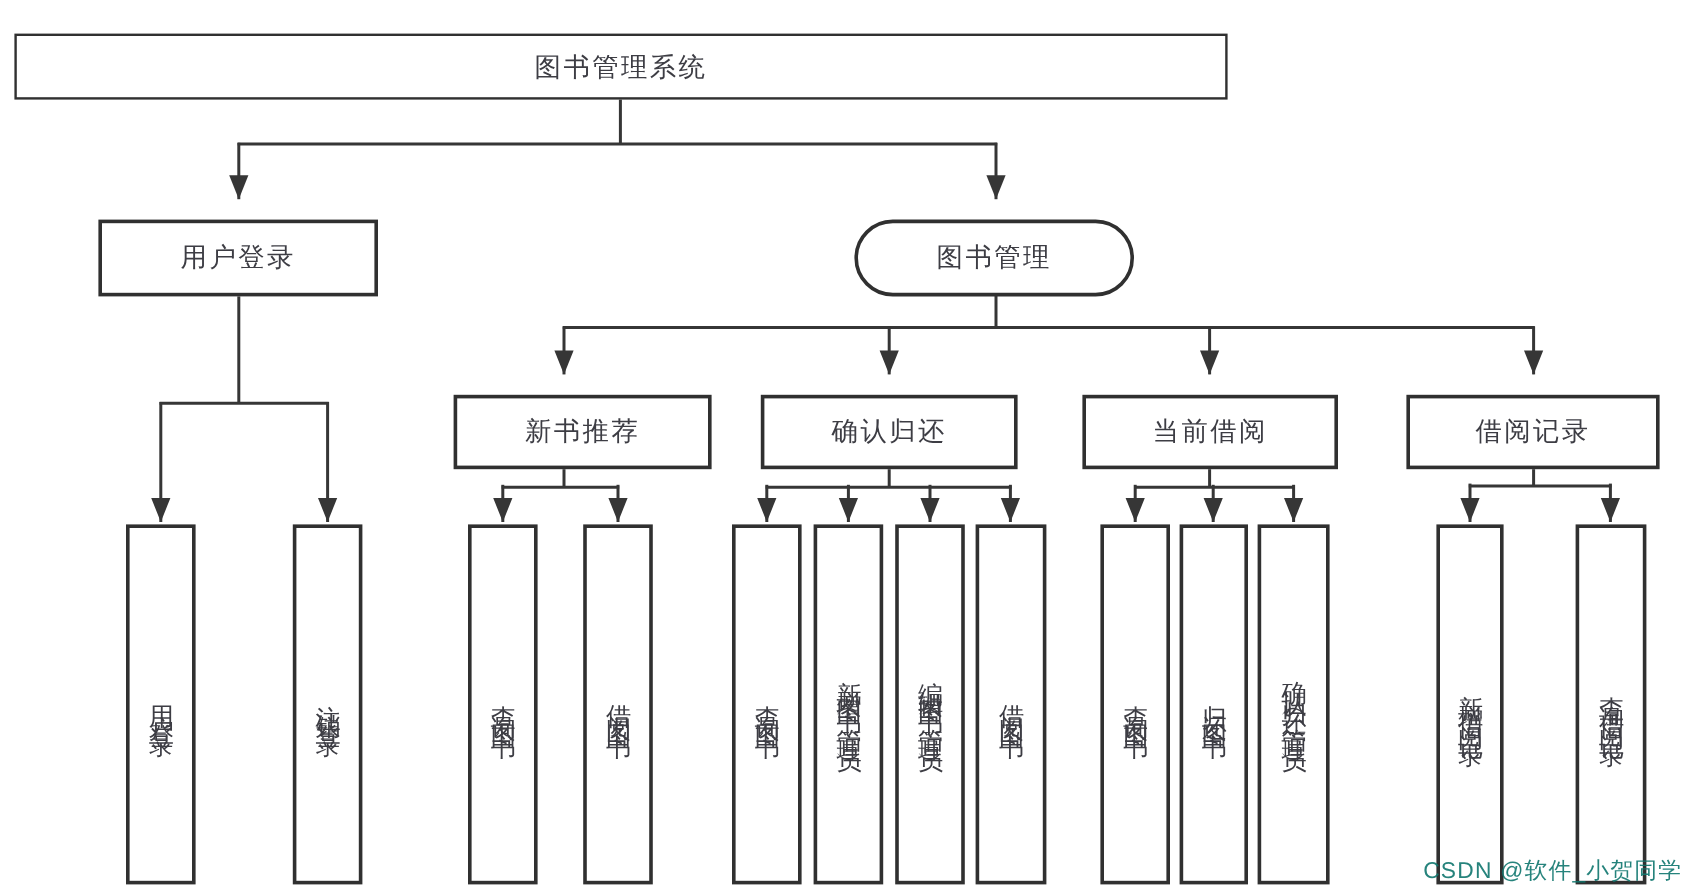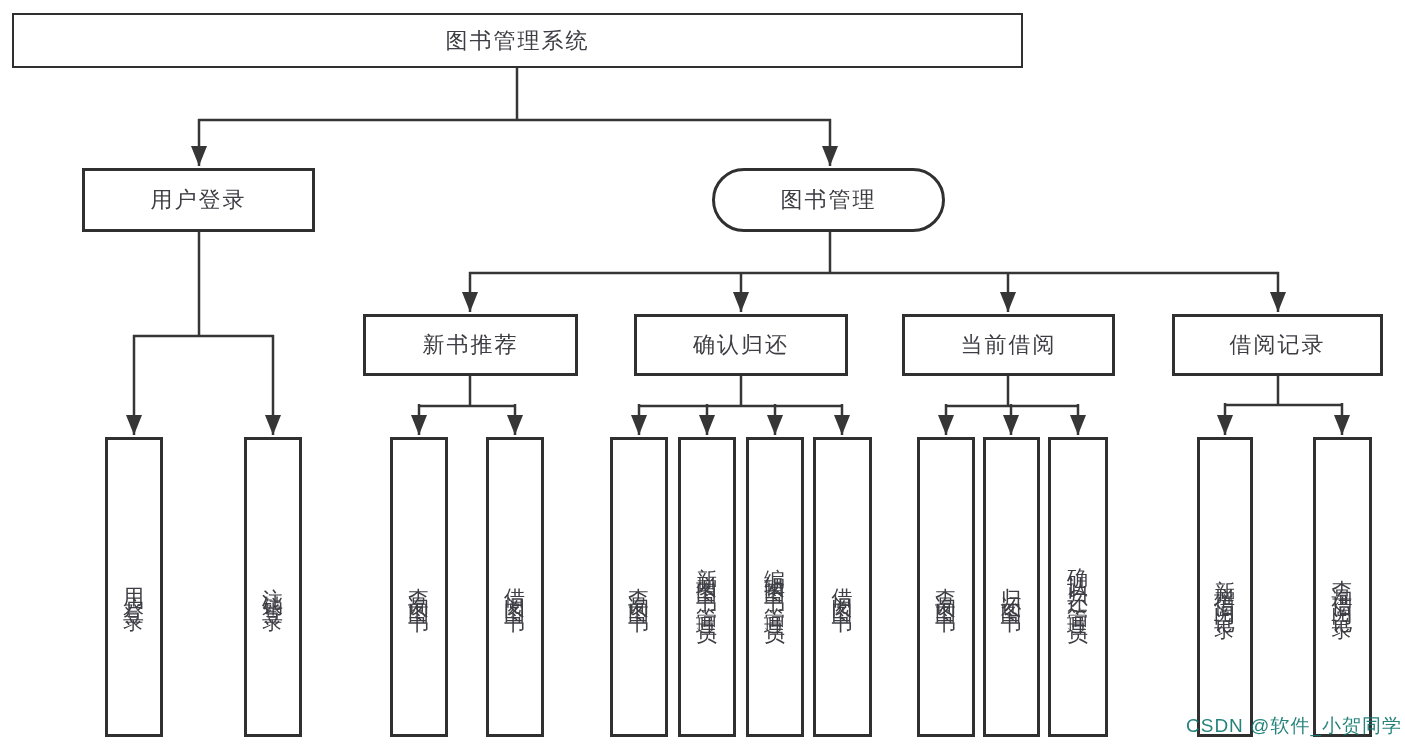--- a/index.html
+++ b/index.html
@@ -13,20 +13,21 @@
   }
   .connectors{position:absolute;left:0;top:0;width:1405px;height:747px;}
   .box{
     position:absolute;
     box-sizing:border-box;
     background:#ffffff;
     border:3px solid #303030;
     display:flex;align-items:center;justify-content:center;
     font-size:22px;letter-spacing:2px;
     white-space:nowrap;
+    margin-top:15px;
   }
   .box.root{border-width:2px;}
   .leaf{
     position:absolute;
     box-sizing:border-box;
     background:#ffffff;
     border:3px solid #303030;
     top:437px;height:300px;
     display:flex;align-items:center;justify-content:center;
   }
@@ -122,21 +123,21 @@
     <span>图书管理系统</span>
   </div>
 
   <div class="box" style="left:82px;top:168px;width:233px;height:64px;">
     <span>用户登录</span>
   </div>
   <div class="box" style="left:712px;top:168px;width:233px;height:64px;border-radius:32px;">
     <span>图书管理</span>
   </div>
 
-  <div class="box" style="left:363px;top:314px;width:215px;height:62px;">
+  <div class="box" style="left:378px;top:314px;width:215px;height:62px;">
     <span>新书推荐</span>
   </div>
   <div class="box" style="left:634px;top:314px;width:214px;height:62px;">
     <span>确认归还</span>
   </div>
   <div class="box" style="left:902px;top:314px;width:213px;height:62px;">
     <span>当前借阅</span>
   </div>
   <div class="box" style="left:1172px;top:314px;width:211px;height:62px;">
     <span>借阅记录</span>

